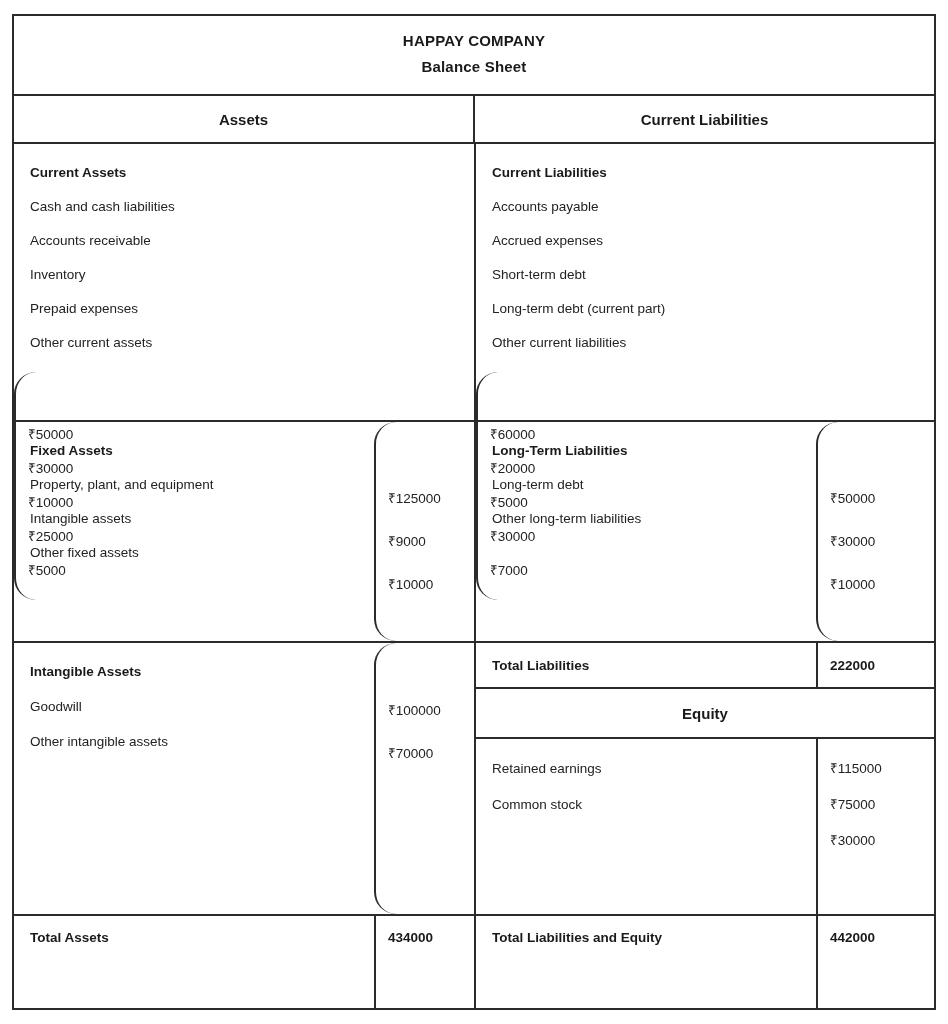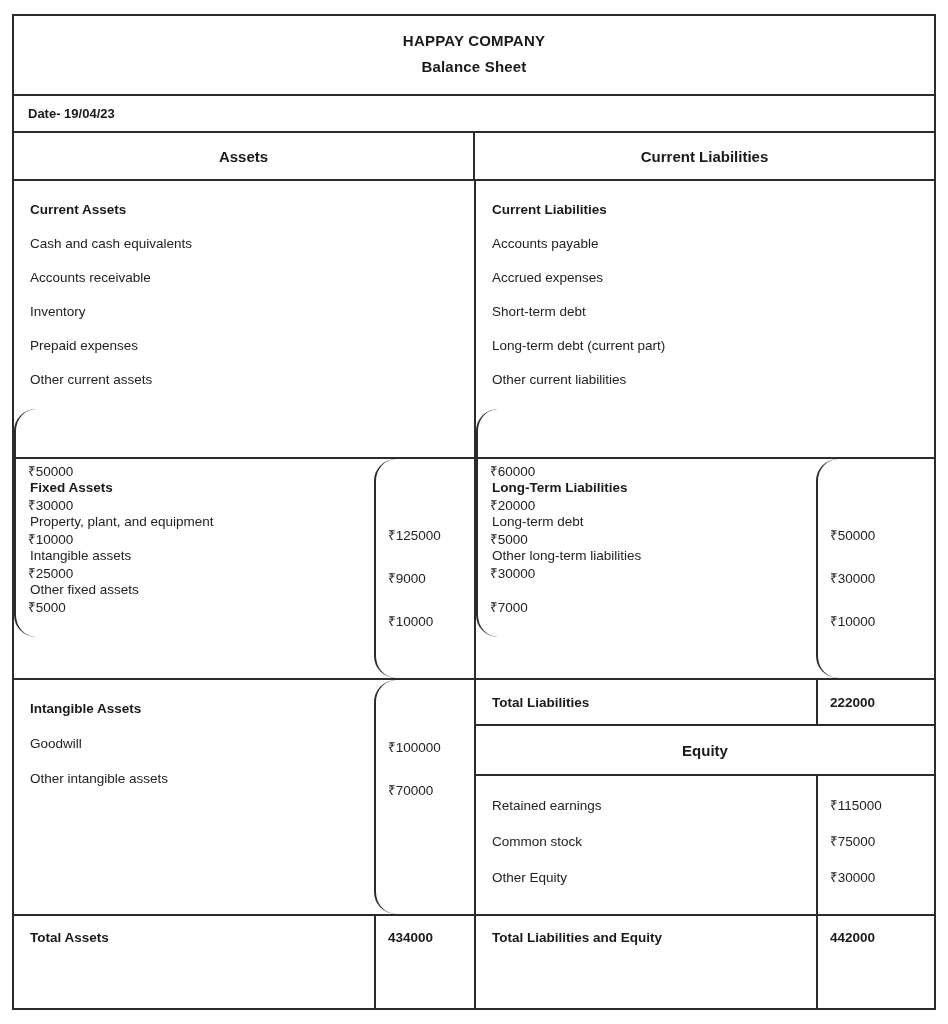--- a/index.html
+++ b/index.html
@@ -201,35 +201,34 @@
 </head>
 <body>
 
 <div class="sheet">
 
   <div class="title-block row-line">
     <div class="company-name">HAPPAY COMPANY</div>
     <div class="doc-subtitle">Balance Sheet</div>
   </div>
 
-  <div class="date-row row-line">Date- 19/04/23</div>
 
   <div class="head-row row-line">
     <div class="head-cell left">Assets</div>
     <div class="head-cell">Current Liabilities</div>
   </div>
 
   <div class="body">
 
     <div class="col-assets">
 
       <div class="sec blk-current row-line">
         <div class="labels">
           <div class="sec-title">Current Assets</div>
-          <div class="item">Cash and cash equivalents</div>
+          <div class="item">Cash and cash liabilities</div>
           <div class="item">Accounts receivable</div>
           <div class="item">Inventory</div>
           <div class="item">Prepaid expenses</div>
           <div class="item">Other current assets</div>
         </div>
         <div class="amounts">
           <div class="amt">&nbsp;</div>
           <div class="amt">₹50000</div>
           <div class="amt">₹30000</div>
           <div class="amt">₹10000</div>
@@ -312,21 +311,20 @@
         <div class="labels">Total Liabilities</div>
         <div class="amounts">222000</div>
       </div>
 
       <div class="equity-head row-line">Equity</div>
 
       <div class="equity-body row-line">
         <div class="labels">
           <div class="eq-item">Retained earnings</div>
           <div class="eq-item">Common stock</div>
-          <div class="eq-item">Other Equity</div>
         </div>
         <div class="amounts">
           <div class="eq-amt">₹115000</div>
           <div class="eq-amt">₹75000</div>
           <div class="eq-amt">₹30000</div>
         </div>
       </div>
 
       <div class="total-row blk-total">
         <div class="labels">Total Liabilities and Equity</div>

